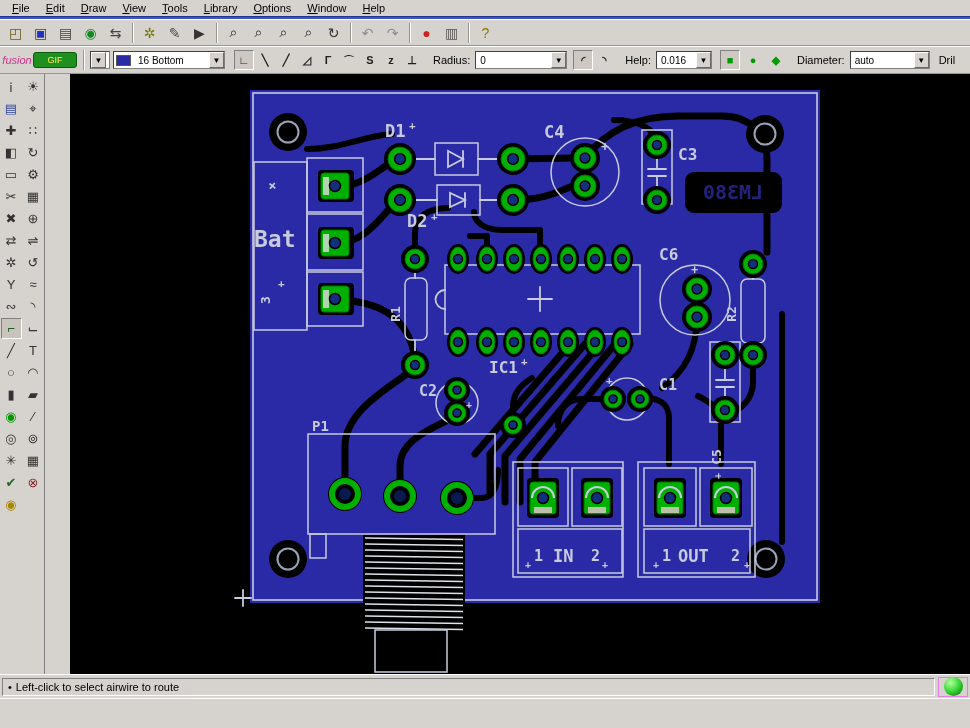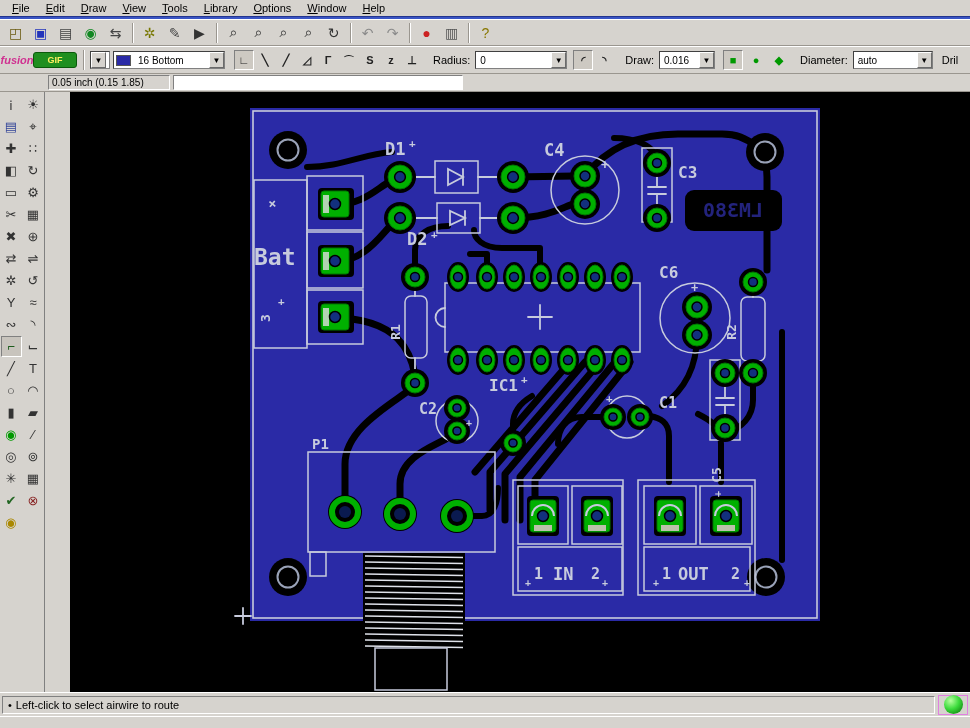--- a/index.html
+++ b/index.html
@@ -16,21 +16,21 @@
   #menusep{height:3px;background:#3a55c4;border-top:1px solid #23348f;}
   
   .tbar{display:flex;align-items:center;background:#d6d3ce;border-top:1px solid #fff;border-bottom:1px solid #9a968f;}
   #toolbar1{height:27px;padding-left:4px;gap:2px;}
   .tbtn{width:23px;height:22px;display:flex;align-items:center;justify-content:center;
         font-size:14px;border:1px solid transparent;background:#d6d3ce;}
   .tsep{width:7px;height:22px;}
   .tsep::before{content:"";display:block;width:1px;height:20px;margin:1px auto;background:#9a968f;border-right:1px solid #fff;}
   
   #toolbar2{height:28px;padding-left:4px;gap:3px;font-size:11px;}
-  .mini-logo{width:26px;height:20px;display:flex;align-items:center;justify-content:center;font-size:9px;font-weight:bold;border-radius:3px;}
+  .mini-logo{width:26px;height:20px;display:flex;align-items:center;justify-content:center;font-size:9px;font-weight:normal;border-radius:3px;}
   #fusion-logo{color:#d03090;font-style:italic;font-size:11px;}
   #gif-logo{background:#1f8f1f;color:#ffef60;border:1px solid #0a5a0a;width:44px;height:16px;}
   .combo{display:flex;align-items:center;background:#fff;border:1px solid #808080;
          border-top-color:#404040;border-left-color:#404040;height:18px;}
   .combo .cval{padding:0 4px;font-size:10px;min-width:28px;font-family:"Liberation Sans",sans-serif;}
   .combo .cbtn{width:15px;height:16px;background:#d6d3ce;border:1px solid #fff;
          border-right-color:#6a6a6a;border-bottom-color:#6a6a6a;font-size:8px;
          display:flex;align-items:center;justify-content:center;}
   .swatch{width:15px;height:11px;border:1px solid #555;margin:0 3px 0 2px;}
   .pbtn{width:20px;height:20px;display:flex;align-items:center;justify-content:center;
@@ -131,42 +131,38 @@
       </span>
     <span class="plabel">Radius:</span>
     <span class="combo" style="width:92px">
       <span class="cval">0</span>
       <span class="cbtn" style="margin-left:auto">▼</span>
     </span>
     <span id="miter-group" style="display:flex;gap:1px;margin-left:3px">
         <span class="pbtn pressed">◜</span>
         <span class="pbtn">◝</span>
       </span>
-    <span class="plabel">Draw:</span>
+    <span class="plabel">Help:</span>
     <span class="combo" style="width:56px">
       <span class="cval">0.016</span>
       <span class="cbtn" style="margin-left:auto">▼</span>
     </span>
     <span id="via-group" style="display:flex;gap:3px;margin-left:5px">
         <span class="pbtn pressed" style="color: rgb(0, 153, 0);">■</span>
         <span class="pbtn" style="color: rgb(0, 153, 0);">●</span>
         <span class="pbtn" style="color: rgb(0, 153, 0);">◆</span>
       </span>
     <span class="plabel">Diameter:</span>
     <span class="combo" style="width:80px">
       <span class="cval">auto</span>
       <span class="cbtn" style="margin-left:auto">▼</span>
     </span>
     <span id="drill-label" class="plabel">Dril</span>
   </div>
 
-  <div id="coordbar">
-    <span id="coordpos" class="coordbox">0.05 inch (0.15 1.85)</span>
-    <span id="cmdline" class="coordbox"></span>
-  </div>
 
   <div id="mainrow">
     <div id="palette">
       <div id="palette-grid">
           <span class="paltool">ℹ</span>
           <span class="paltool">☀</span>
           <span class="paltool" style="color: rgb(51, 68, 153);">▤</span>
           <span class="paltool">⌖</span>
           <span class="paltool">✚</span>
           <span class="paltool">∷</span>

